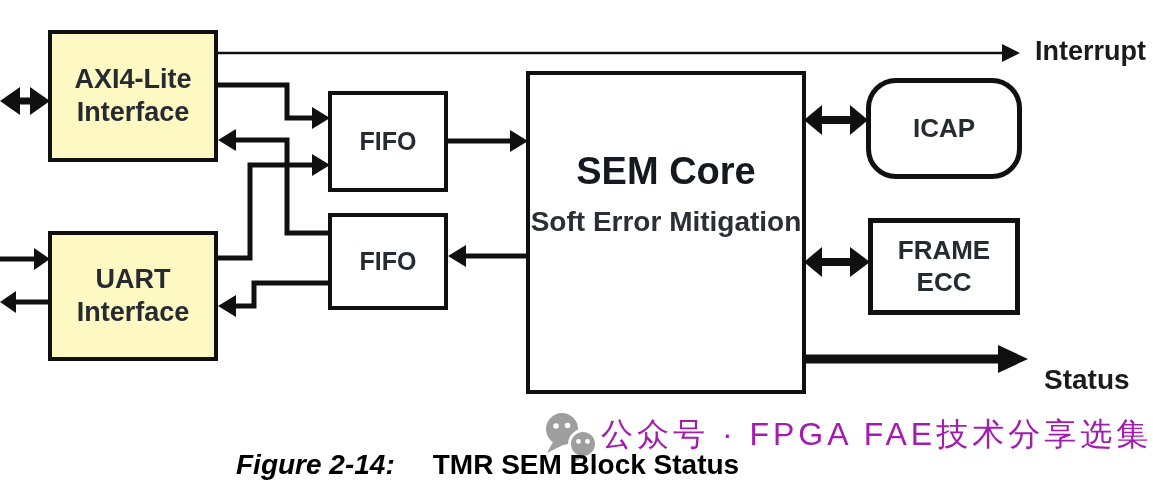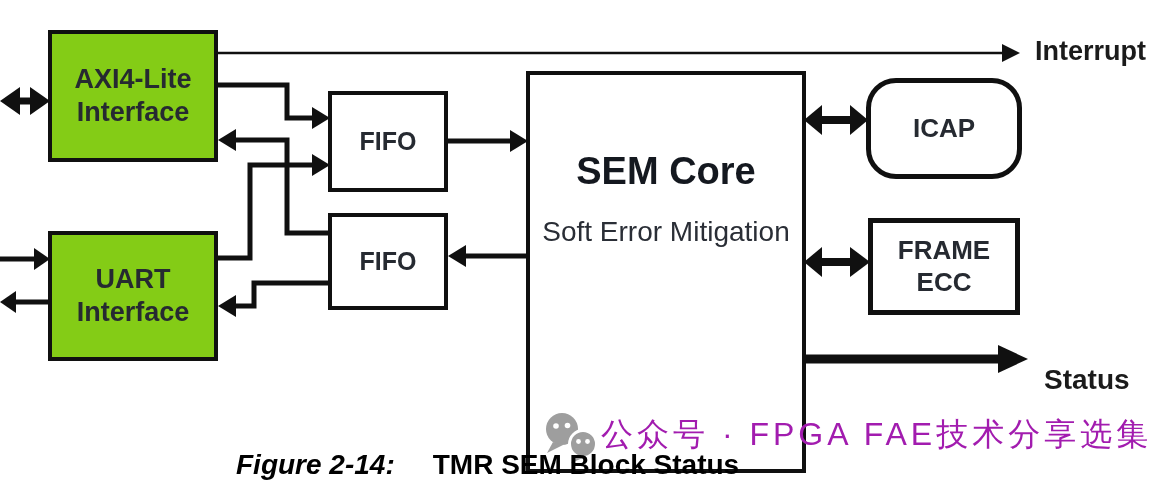--- a/index.html
+++ b/index.html
@@ -23,38 +23,38 @@
     background: #ffffff;
     display: flex;
     flex-direction: column;
     align-items: center;
     justify-content: center;
     text-align: center;
     color: #262a31;
     font-weight: 600;
     line-height: 1.22;
   }
-  .block.gray { background: #84cc16; }
+  .block.gray { background: #fef9c3; }
   .block.axi   { left: 48px;  top: 30px;  width: 170px; height: 132px; font-size: 27px; }
   .block.uart  { left: 48px;  top: 231px; width: 170px; height: 130px; font-size: 27px; }
   .block.fifo1 { left: 328px; top: 91px;  width: 120px; height: 101px; font-size: 25px; }
   .block.fifo2 { left: 328px; top: 213px; width: 120px; height: 97px;  font-size: 25px; }
-  .block.sem   { left: 526px; top: 71px;  width: 280px; height: 402px; justify-content: flex-start; padding-top: 74px; }
+  .block.sem   { left: 526px; top: 71px;  width: 280px; height: 323px; justify-content: flex-start; padding-top: 74px; }
   .block.icap  { left: 866px; top: 78px;  width: 156px; height: 101px; border-width: 5px; font-size: 26px; border-radius: 30px; }
   .block.frame { left: 868px; top: 218px; width: 152px; height: 97px;  border-width: 5px; font-size: 26px; }
   .sem-title {
     font-size: 38px;
     font-weight: 700;
     color: #14181f;
     line-height: 1.2;
   }
   .sem-subtitle {
-    margin-top: 20px;
+    margin-top: 10px;
     font-size: 28px;
-    font-weight: 400;
+    font-weight: 700;
     color: #2a2e36;
   }
   .signal-label {
     position: absolute;
     font-size: 27px;
     font-weight: 600;
     color: #1b1b1b;
     white-space: nowrap;
   }
   .signal-label.interrupt { left: 1035px; top: 36px; }

